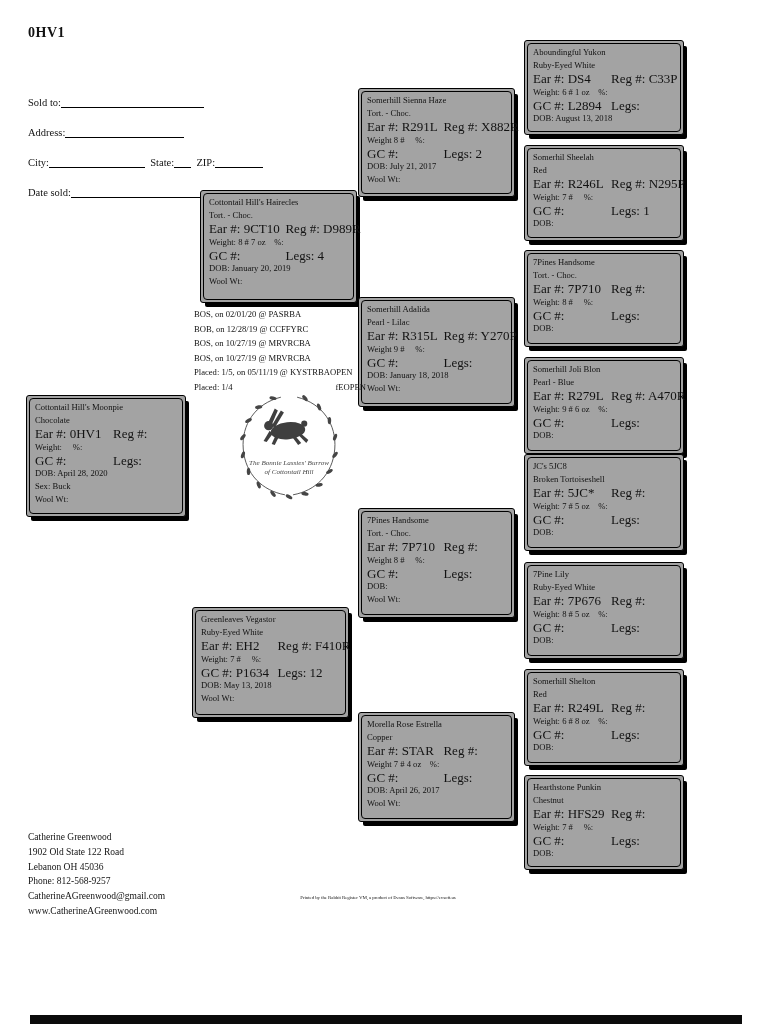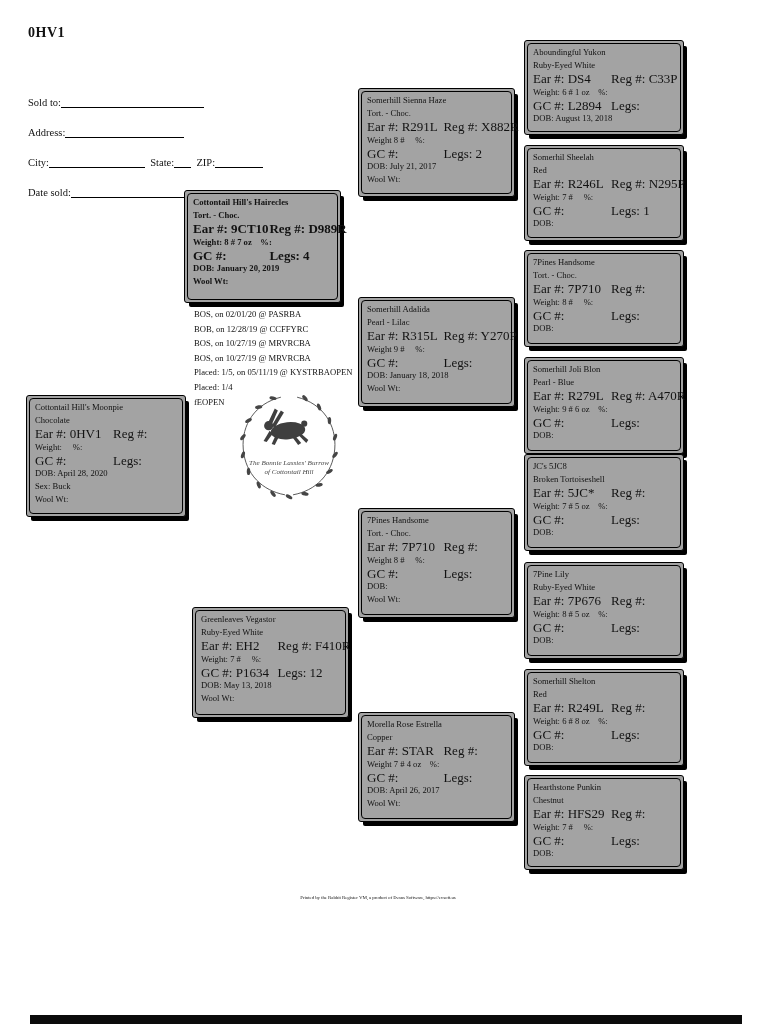--- a/index.html
+++ b/index.html
@@ -11,21 +11,21 @@
   .title2{font-size:13.5px;font-weight:bold;text-align:center;width:340px;}
   .flabel{font-size:10.5px;white-space:pre;}
   .fline{display:inline-block;border-bottom:1.2px solid #000;height:11px;vertical-align:bottom;}
   .pbox{position:absolute;background:#a3a3a3;border:1.3px solid #000;border-radius:3px;
         box-shadow:4px 5px 0 -1px #000;padding:5px 8px 3px 8px;box-sizing:border-box;}
   .pbox::after{content:"";position:absolute;inset:2px;border:0.8px solid #000;border-radius:4px;pointer-events:none;}
   .pbox .ln,.pbox .nm{font-size:8.6px;line-height:13.2px;white-space:pre;overflow:hidden;}
   .pbox .row{display:flex;font-size:13px;line-height:13.2px;white-space:pre;}
   .pbox .c1{width:55%;flex:none;}
   .awards div{font-size:8.6px;line-height:14.6px;white-space:pre;}
-  .awards .lastrow{display:flex;width:172px;justify-content:space-between;flex-direction:column;}
+  .awards .lastrow{display:flex;width:172px;justify-content:space-between;}
   .cert div{font-size:9.5px;line-height:15.4px;white-space:pre;}
   .contact div{font-size:9.5px;line-height:14.8px;white-space:pre;}
   .attribution{font-size:5px;letter-spacing:-.1px;color:#222;text-align:center;width:280px;white-space:pre;}
   .barscan{background:#0b0b0b;}
 </style>
 </head>
 <body>
 
 <div class="page">
 
@@ -40,21 +40,21 @@
     <div class="nm">Cottontail Hill's Moonpie</div>
     <div class="ln">Chocolate</div>
     <div class="row"><span class="c1">Ear #: 0HV1</span><span>Reg #:</span></div>
     <div class="ln">Weight:     %:</div>
     <div class="row"><span class="c1">GC #:</span><span>Legs:</span></div>
     <div class="ln">DOB: April 28, 2020</div>
     <div class="ln">Sex: Buck</div>
     <div class="ln">Wool Wt:</div>
   </div>
 
-  <div class="pbox" style="left:184px;top:190px;width:157px;height:113px;font-weight:bold;">
+  <div class="pbox" style="left:200px;top:190px;width:157px;height:113px;">
     <div class="nm">Cottontail Hill's Hairecles</div>
     <div class="ln">Tort. - Choc.</div>
     <div class="row"><span class="c1">Ear #: 9CT10</span><span>Reg #: D989R</span></div>
     <div class="ln">Weight: 8 # 7 oz    %:</div>
     <div class="row"><span class="c1">GC #:</span><span>Legs: 4</span></div>
     <div class="ln">DOB: January 20, 2019</div>
     <div class="ln">Wool Wt:</div>
   </div>
 
   <div class="pbox" style="left:192px;top:607px;width:157px;height:111px;">
@@ -225,18 +225,26 @@
           <path d="M36,24 L44,32 L46,29 L39,23 Z"></path>
           <circle cx="42" cy="13" r="3"></circle>
         </g>
       </g>
       <text x="60" y="74" text-anchor="middle" font-size="7" font-style="italic" fill="#474747" font-family="Liberation Serif, serif">The Bonnie Lassies' Burrow</text>
       <text x="60" y="83" text-anchor="middle" font-size="7" font-style="italic" fill="#474747" font-family="Liberation Serif, serif">of Cottontail Hill</text>
     </svg>
   </div>
 
 
+  <div class="abs contact" style="left:28px;top:830px;">
+    <div>Catherine Greenwood</div>
+    <div>1902 Old State 122 Road</div>
+    <div>Lebanon OH 45036</div>
+    <div>Phone: 812-568-9257</div>
+    <div>CatherineAGreenwood@gmail.com</div>
+    <div>www.CatherineAGreenwood.com</div>
+  </div>
 
   <div class="abs attribution" style="left:238px;top:895px;">Printed by the Rabbit Register VM, a product of Evans Software, https://evsoft.us</div>
 
   <div class="abs barscan" style="left:30px;top:1015px;width:712px;height:9px;"></div>
 
 </div>
 
 </body></html>

